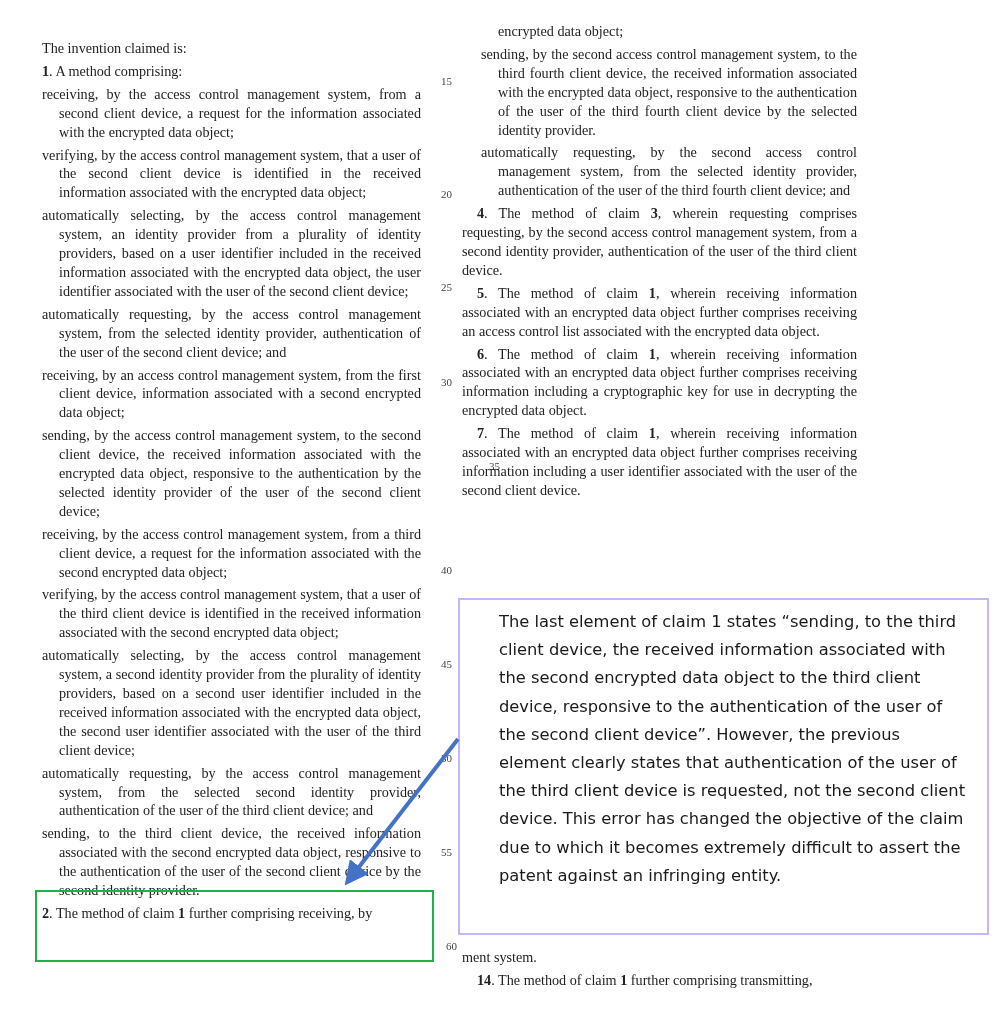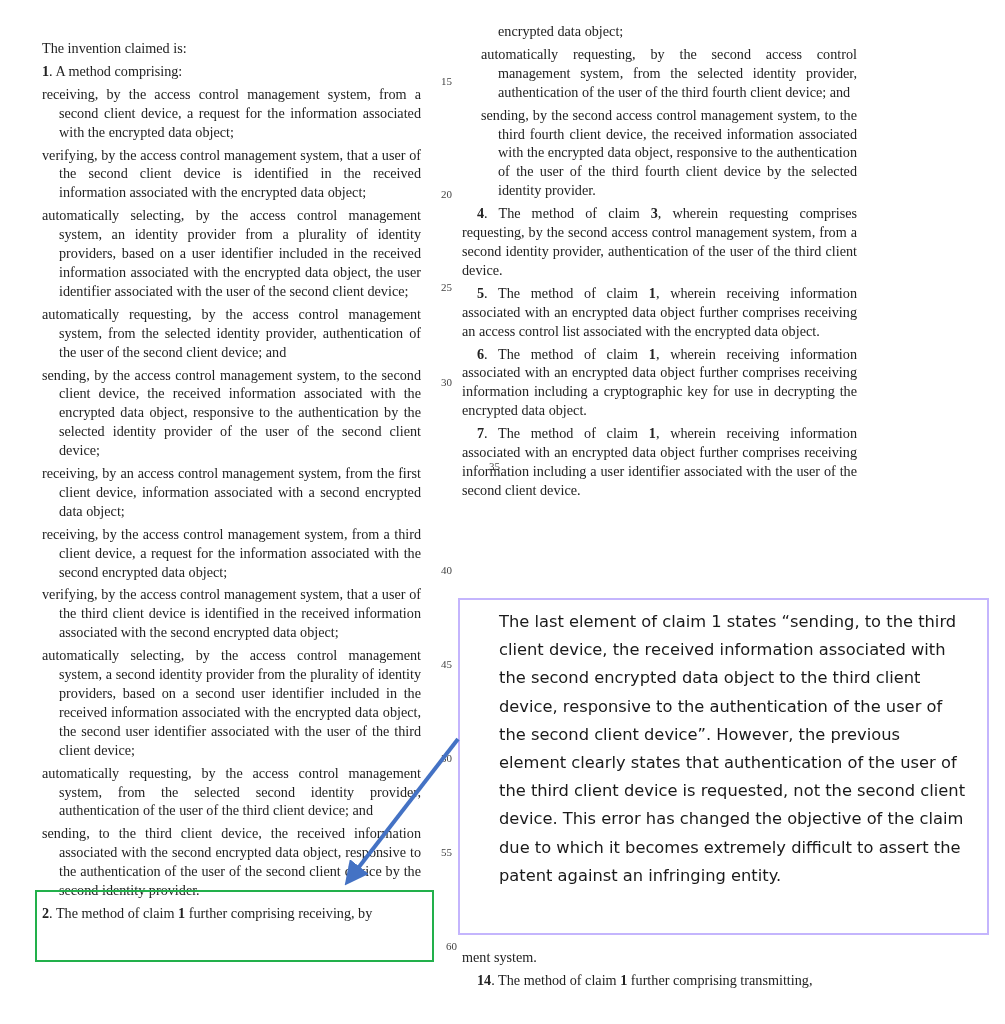--- a/index.html
+++ b/index.html
@@ -26,22 +26,22 @@
 </head>
 <body>
 
 <div id="left" class="col">
   <p class="para">The invention claimed is:</p>
   <p class="para"><span class="b">1</span><span>. A method comprising:</span></p>
   <p class="para hang">receiving, by the access control management system, from a second client device, a request for the information associated with the encrypted data object;</p>
   <p class="para hang">verifying, by the access control management system, that a user of the second client device is identified in the received information associated with the encrypted data object;</p>
   <p class="para hang">automatically selecting, by the access control management system, an identity provider from a plurality of identity providers, based on a user identifier included in the received information associated with the encrypted data object, the user identifier associated with the user of the second client device;</p>
   <p class="para hang">automatically requesting, by the access control management system, from the selected identity provider, authentication of the user of the second client device; and</p>
+  <p class="para hang">receiving, by an access control management system, from the first client device, information associated with a second encrypted data object;</p>
   <p class="para hang">sending, by the access control management system, to the second client device, the received information associated with the encrypted data object, responsive to the authentication by the selected identity provider of the user of the second client device;</p>
-  <p class="para hang">receiving, by an access control management system, from the first client device, information associated with a second encrypted data object;</p>
   <p class="para hang">receiving, by the access control management system, from a third client device, a request for the information associated with the second encrypted data object;</p>
   <p class="para hang">verifying, by the access control management system, that a user of the third client device is identified in the received information associated with the second encrypted data object;</p>
   <p class="para hang">automatically selecting, by the access control management system, a second identity provider from the plurality of identity providers, based on a second user identifier included in the received information associated with the encrypted data object, the second user identifier associated with the user of the third client device;</p>
   <p class="para hang">automatically requesting, by the access control management system, from the selected second identity provider, authentication of the user of the third client device; and</p>
   <p class="para hang">sending, to the third client device, the received information associated with the second encrypted data object, responsive to the authentication of the user of the second client device by the second identity provider.</p>
   <p class="para"><span class="b">2</span><span>. The method of claim </span><span class="b">1</span><span> further comprising receiving, by</span></p>
 </div>
 
 <span class="lnum" style="left:432px; top:75px;">15</span>
 <span class="lnum" style="left:432px; top:188px;">20</span>
@@ -49,22 +49,22 @@
 <span class="lnum" style="left:432px; top:376px;">30</span>
 <span class="lnum" style="left:432px; top:460px;margin-left:48px;">35</span>
 <span class="lnum" style="left:432px; top:564px;">40</span>
 <span class="lnum" style="left:432px; top:658px;">45</span>
 <span class="lnum" style="left:432px; top:752px;">50</span>
 <span class="lnum" style="left:432px; top:846px;">55</span>
 <span class="lnum" style="left:437px; top:940px;">60</span>
 
 <div id="right" class="col">
   <p class="para cont" style="padding-left:36px;">encrypted data object;</p>
+  <p class="para hang" style="padding-left:36px; text-indent:-17px;">sending, by the second access control management system, to the third fourth client device, the received information associated with the encrypted data object, responsive to the authentication of the user of the third fourth client device by the selected identity provider.</p>
   <p class="para hang" style="padding-left:36px; text-indent:-17px;">automatically requesting, by the second access control management system, from the selected identity provider, authentication of the user of the third fourth client device; and</p>
-  <p class="para hang" style="padding-left:36px; text-indent:-17px;">sending, by the second access control management system, to the third fourth client device, the received information associated with the encrypted data object, responsive to the authentication of the user of the third fourth client device by the selected identity provider.</p>
   <p class="para indent-first"><span class="b">4</span><span>. The method of claim </span><span class="b">3</span><span>, wherein requesting comprises requesting, by the second access control management system, from a second identity provider, authentication of the user of the third client device.</span></p>
   <p class="para indent-first"><span class="b">5</span><span>. The method of claim </span><span class="b">1</span><span>, wherein receiving information associated with an encrypted data object further comprises receiving an access control list associated with the encrypted data object.</span></p>
   <p class="para indent-first"><span class="b">6</span><span>. The method of claim </span><span class="b">1</span><span>, wherein receiving information associated with an encrypted data object further comprises receiving information including a cryptographic key for use in decrypting the encrypted data object.</span></p>
   <p class="para indent-first"><span class="b">7</span><span>. The method of claim </span><span class="b">1</span><span>, wherein receiving information associated with an encrypted data object further comprises receiving information including a user identifier associated with the user of the second client device.</span></p>
 </div>
 
 <div class="clip-bottom" style="left:458px; top:944px; width:403px;">
   <p class="para">ment system.</p>
   <p class="para indent-first"><span class="b">14</span><span>. The method of claim </span><span class="b">1</span><span> further comprising transmitting,</span></p>
 </div>

